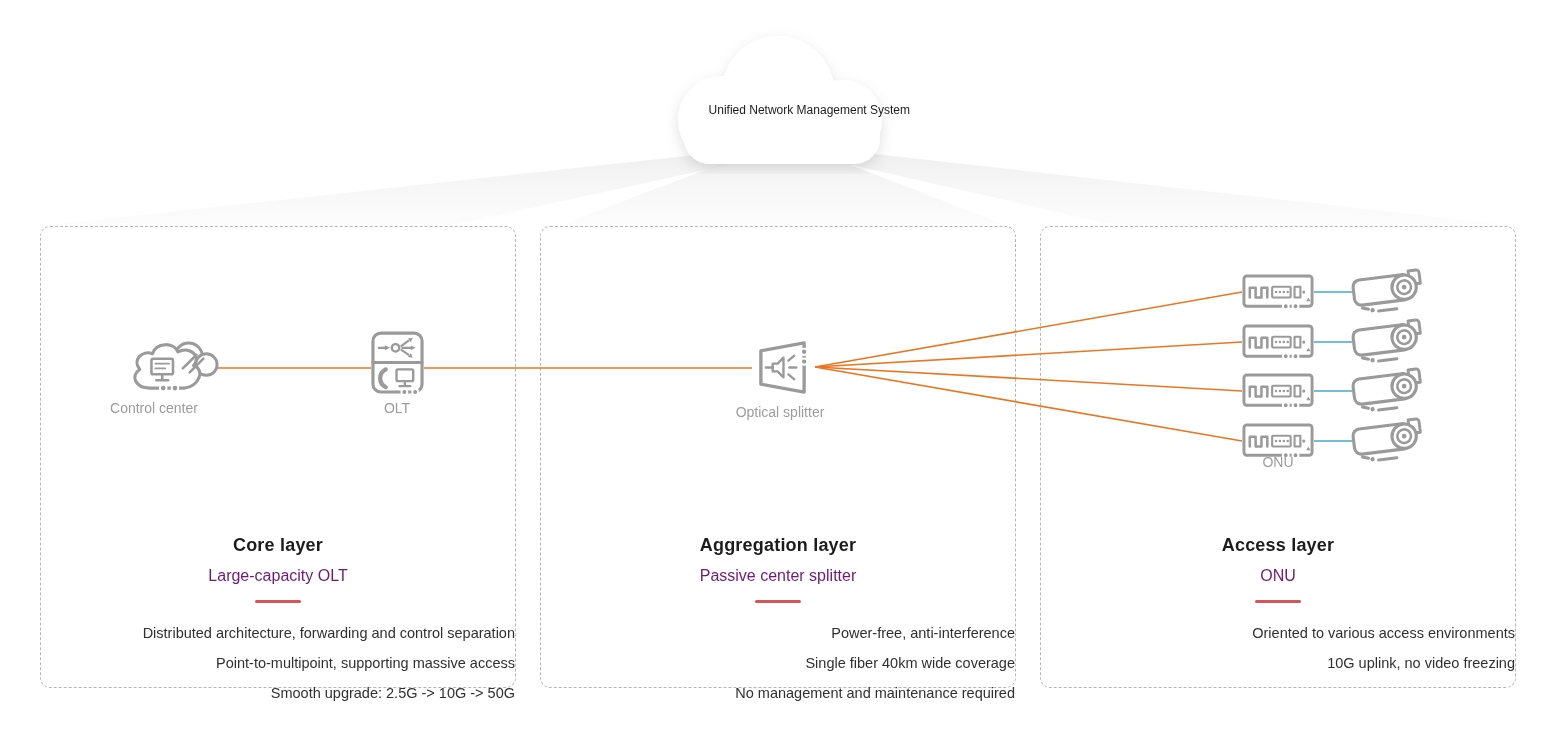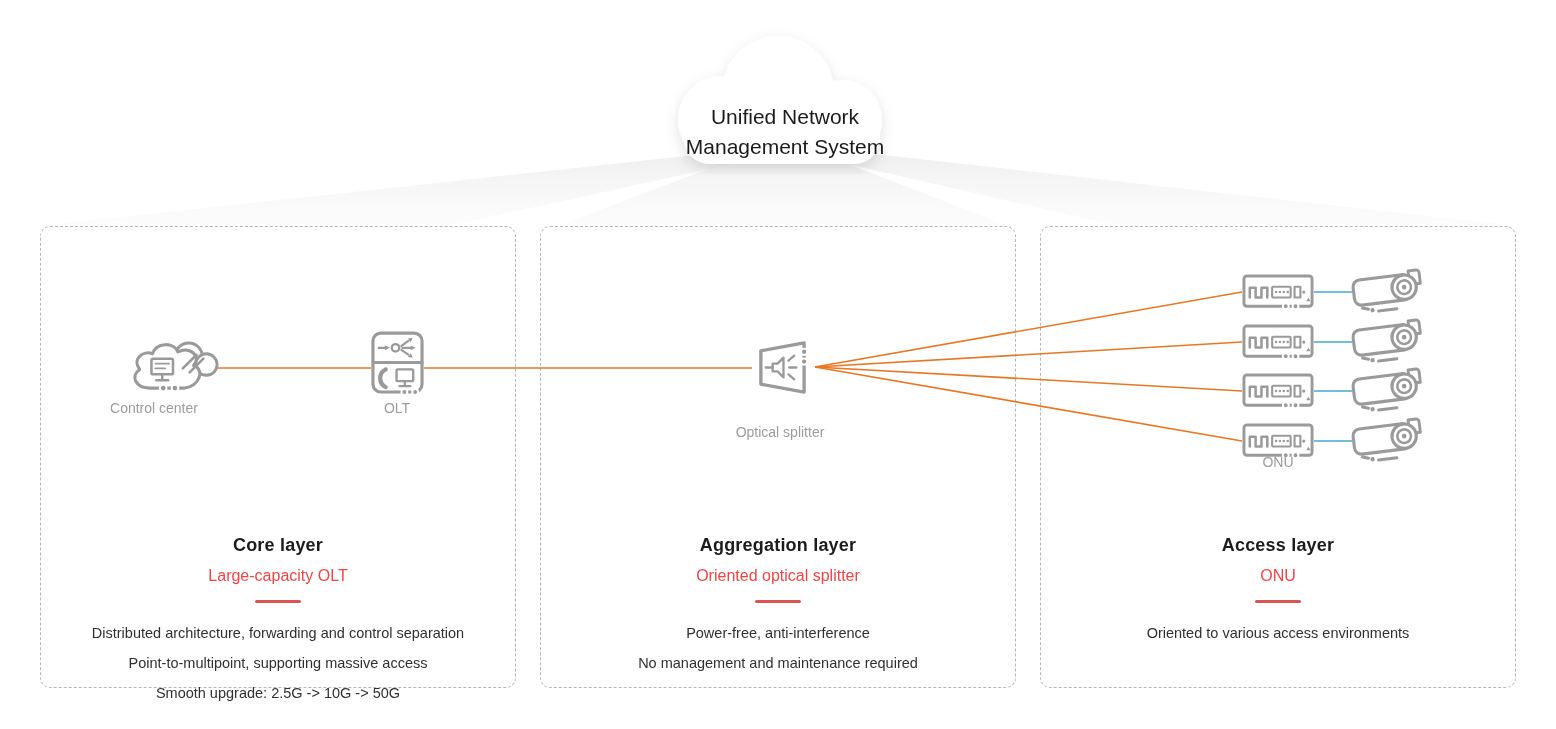--- a/index.html
+++ b/index.html
@@ -8,39 +8,39 @@
     --feat:#303030; --border:#b5b5b5;
   }
   html,body{margin:0;padding:0;background:#fff;}
   .canvas{
     position:relative;width:1556px;height:729px;background:#ffffff;overflow:hidden;
     font-family:"Liberation Sans","DejaVu Sans",sans-serif;
   }
   
   .cloud-svg{position:absolute;left:660px;top:28px;}
   .cloud-text{
-    position:absolute;left:660px;top:102px;width:250px;text-align:center;
-    font-size:21px;line-height:1.45;color:#1b1b1b;
+    position:absolute;left:660px;top:102px;width:250px;text-align:right;
+    font-size:12px;line-height:1.45;color:#1b1b1b;
   }
   
   .beams{position:absolute;left:0;top:0;pointer-events:none;}
   
   .panel{
     position:absolute;top:226px;height:460px;width:474px;
     border:1px dashed var(--border);border-radius:10px;background:transparent;
   }
   .panel.p1{left:40px;}
   .panel.p2{left:540px;}
   .panel.p3{left:1040px;}
   .panel-body{position:absolute;left:0;right:0;top:272px;text-align:center;}
   .p-title{font-size:18px;font-weight:700;color:var(--ink);letter-spacing:.2px;margin-top:36px;}
-  .p-sub{margin-top:11px;font-size:16px;color:#ef4444;}
+  .p-sub{margin-top:11px;font-size:16px;color:#701a75;}
   .p-line{width:46px;height:3px;border-radius:2px;background:var(--red);margin:15px auto 0;}
   .p-feats{margin-top:20px;}
-  .p-feat{margin-top:9px;font-size:14.5px;line-height:21px;color:var(--feat);}
+  .p-feat{margin-top:9px;font-size:14.5px;line-height:21px;color:var(--feat);text-align:right;}
   
   .node-label{position:absolute;font-size:14px;color:var(--label);text-align:center;}
   
   .ic{position:absolute;}
   .st{stroke:var(--icon);fill:none;stroke-linecap:round;stroke-linejoin:round;}
   .fw{fill:#fff;stroke:var(--icon);stroke-linecap:round;stroke-linejoin:round;}
   .fg{fill:var(--icon);stroke:none;}
   .dot{fill:var(--icon);stroke:#fff;}
   .wires{position:absolute;left:0;top:0;pointer-events:none;}
   .wire-o{stroke:var(--orange);stroke-width:1.6;}
@@ -86,35 +86,37 @@
       <div class="p-feats">
         <div class="p-feat">Distributed architecture, forwarding and control separation</div>
         <div class="p-feat">Point-to-multipoint, supporting massive access</div>
         <div class="p-feat">Smooth upgrade: 2.5G -&gt; 10G -&gt; 50G</div>
       </div>
     </div>
   </div>
   <div class="panel p2">
     <div class="panel-body">
       <div class="p-title">Aggregation layer</div>
-      <div class="p-sub">Oriented optical splitter</div>
+      <div class="p-sub">Passive center splitter</div>
       <div class="p-line"></div>
       <div class="p-feats">
         <div class="p-feat">Power-free, anti-interference</div>
+        <div class="p-feat">Single fiber 40km wide coverage</div>
         <div class="p-feat">No management and maintenance required</div>
       </div>
     </div>
   </div>
   <div class="panel p3">
     <div class="panel-body">
       <div class="p-title">Access layer</div>
       <div class="p-sub">ONU</div>
       <div class="p-line"></div>
       <div class="p-feats">
         <div class="p-feat">Oriented to various access environments</div>
+        <div class="p-feat">10G uplink, no video freezing</div>
       </div>
     </div>
   </div>
 
   <svg class="wires" width="1556" height="729">
     <line class="wire-o" style="stroke:var(--orange)" x1="216" y1="368" x2="371" y2="368"></line>
     <line class="wire-o" style="stroke:var(--orange)" x1="424" y1="368" x2="752" y2="368"></line>
     <line class="wire-o" style="stroke:var(--orange)" x1="815" y1="367" x2="1242" y2="292"></line>
     <line class="wire-o" style="stroke:var(--orange)" x1="815" y1="367" x2="1242" y2="342"></line>
     <line class="wire-o" style="stroke:var(--orange)" x1="815" y1="367" x2="1242" y2="391"></line>
@@ -165,21 +167,21 @@
   <svg class="ic" style="left:751px;top:339px" width="63" height="57" viewBox="0 0 64 58">
     <polygon class="fw" stroke-width="3.4" points="10,12 54,4 54,54 10,46"></polygon>
     <line class="st" stroke-width="2.4" x1="15" y1="29" x2="22" y2="29"></line>
     <polygon class="st" stroke-width="2.4" points="22,25 27,25 33,19 33,39 27,33 22,33"></polygon>
     <line class="st" stroke-width="2.4" x1="38" y1="22" x2="44" y2="17"></line>
     <line class="st" stroke-width="2.4" x1="39" y1="29" x2="46" y2="29"></line>
     <line class="st" stroke-width="2.4" x1="38" y1="36" x2="44" y2="41"></line>
     <circle class="dot" cx="54" cy="13" r="3.2" stroke-width="2"></circle>
     <circle class="dot" cx="54" cy="23" r="3.2" stroke-width="2"></circle>
   </svg>
-  <div class="node-label" style="left:700px;top:424px;width:160px">Optical splitter</div>
+  <div class="node-label" style="left:700px;top:404px;width:160px">Optical splitter</div>
 
   <svg class="ic" style="left:1242px;top:274px" width="72" height="43" viewBox="0 0 74 44">
     <rect class="fw" x="2" y="2" width="70" height="31" rx="3" stroke-width="3"></rect>
     <polyline class="st" stroke-width="2.6" points="8,24 8,14 14,14 14,24 20,24 20,14 26,14 26,24"></polyline>
     <rect class="st" stroke-width="2.2" x="31" y="13" width="19" height="11" rx="1"></rect>
     <circle class="fg" cx="35" cy="18.5" r="1.3"></circle>
       <circle class="fg" cx="39" cy="18.5" r="1.3"></circle>
     <circle class="fg" cx="43" cy="18.5" r="1.3"></circle>
       <circle class="fg" cx="47" cy="18.5" r="1.3"></circle>
     <rect class="st" stroke-width="2.2" x="54" y="13" width="6" height="11"></rect>

